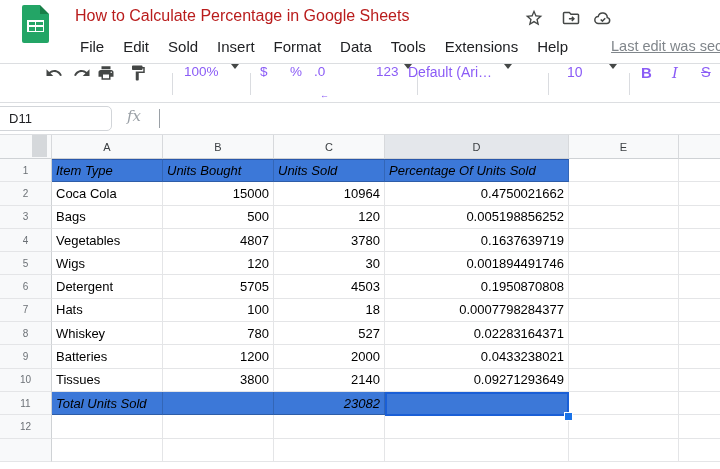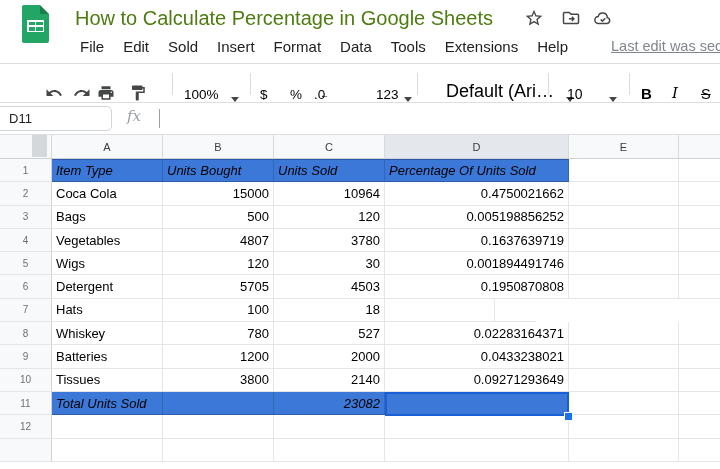--- a/index.html
+++ b/index.html
@@ -7,34 +7,34 @@
   body { position:relative; background:#fff; font-family:"Liberation Sans",sans-serif; color:#202124; }
 
   
   #titlebar { position:absolute; top:0; left:0; width:720px; height:63px; background:#fff; }
   #logo { position:absolute; left:22px; top:5px; width:27px; height:38px; background:#23a566; border-radius:2px; }
   #logo:before { content:""; position:absolute; top:0; right:0; width:0; height:0;
                  border-top:9px solid #fff; border-left:9px solid #188048; }
   #logo .logo-grid { position:absolute; left:5px; top:15px; width:17px; height:12px; background:#fff;
                  display:grid; grid-template-columns:1fr 1fr; gap:1.5px; padding:1.5px; }
   #logo .logo-grid i { background:#23a566; display:block; }
-  .doc-title { position:absolute; left:75px; top:7px; font-size:20px; white-space:nowrap; color:#4d7c0f; }
+  .doc-title { position:absolute; left:75px; top:7px; font-size:16px; white-space:nowrap; color:#b91c1c; }
   .tb-ic { position:absolute; top:7px; width:22px; height:22px; display:flex; align-items:center; justify-content:center; }
   #star-btn { left:523px; }
   #folder-btn { left:560px; }
   #cloud-btn { left:592px; }
   .tb-ic svg { width:20px; height:20px; }
   #menu-row { position:absolute; left:80px; top:34px; height:24px; display:flex; align-items:center; gap:19px;
               font-size:15px; white-space:nowrap; }
   .last-edit { margin-left:24px; color:#80868b; text-decoration:underline; font-size:14.5px; }
 
   
   #toolbar { position:absolute; top:63px; left:0; width:720px; height:40px; background:#fff;
              border-top:1px solid #dcdee1; border-bottom:1px solid #dcdee1; }
-  .t { position:absolute; top:0; height:100%; display:flex; align-items:flex-end; color:#000000; font-size:13.5px; }
+  .t { position:absolute; top:0; height:100%; display:flex; align-items:flex-start; color:#8b5cf6; font-size:13.5px; }
   .t svg { width:18px; height:18px; fill:#444746; }
   .tri { width:0; height:0; border-left:4px solid transparent; border-right:4px solid transparent;
          border-top:5px solid #444746; display:inline-block; }
   .sep { position:absolute; top:9px; width:1px; height:22px; background:#dadce0; }
   .decwrap { position:relative; }
   .decwrap .sub { position:absolute; font-size:9px; bottom:2px; }
   #t-bold { font-weight:700; font-size:15px; }
   #t-italic { font-family:"DejaVu Serif",serif; font-style:italic; font-size:15px; }
   #t-strike { text-decoration:line-through; font-size:14.5px; }
 
@@ -155,21 +155,21 @@
   <div class="t decwrap" style="left:344px">
     <span>.00</span>
     <span class="sub" style="left:12px">→</span>
   </div>
   <div class="t" style="left:376px">
     <span>123</span>
     <span class="tri" style="margin-left:5px"></span>
   </div>
   <div class="sep" style="left:417px"></div>
 
-  <div class="t" style="left:446px; font-size:18px">
+  <div class="t" style="left:408px; font-size:14px">
     <span>Default (Ari…</span>
     <span class="tri" style="margin-left:12px"></span>
   </div>
   <div class="sep" style="left:548px"></div>
 
   <div class="t" style="left:567px; font-size:14px">
     <span>10</span>
     <span class="tri" style="margin-left:26px"></span>
   </div>
   <div class="sep" style="left:629px"></div>
@@ -249,20 +249,21 @@
         <div class="cell cC num">4503</div>
         <div class="cell cD num">0.1950870808</div>
         <div class="cell cE"></div>
         <div class="cell cF"></div>
       </div>
       <div class="grid-row">
         <div class="gutter">7</div>
         <div class="cell cA">Hats</div>
         <div class="cell cB num">100</div>
         <div class="cell cC num">18</div>
+        <div class="cell cD num">0.0007798284377</div>
         <div class="cell cE"></div>
         <div class="cell cF"></div>
       </div>
       <div class="grid-row">
         <div class="gutter">8</div>
         <div class="cell cA">Whiskey</div>
         <div class="cell cB num">780</div>
         <div class="cell cC num">527</div>
         <div class="cell cD num">0.02283164371</div>
         <div class="cell cE"></div>

